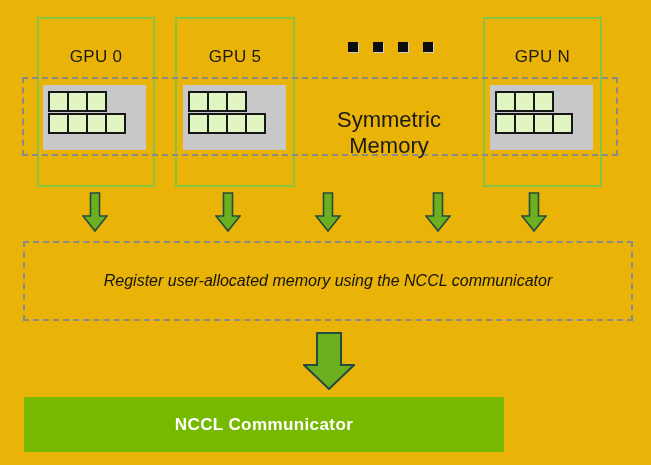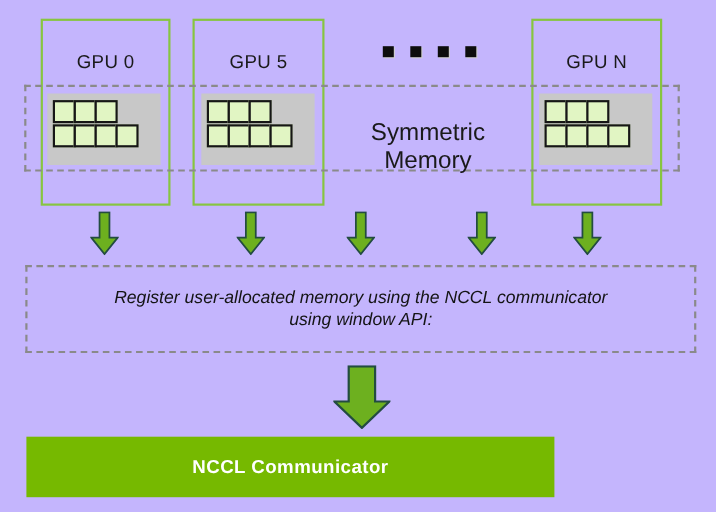--- a/index.html
+++ b/index.html
@@ -1,17 +1,17 @@
 <!DOCTYPE html>
 <html><head>
 <meta charset="utf-8">
 <style>
   html,body{margin:0;padding:0;background:#ffffff;}
   #canvas{
-    position:relative;width:651px;height:465px;background:#c4b5fd;
+    position:relative;width:651px;height:465px;background:#eab308;
     font-family:"Liberation Sans", sans-serif;color:#1a1a1a;overflow:hidden;
   }
   
   .gpu-box{
     position:absolute;top:17px;height:170px;box-sizing:border-box;
     border:2px solid #87c540;background:transparent;z-index:1;
   }
   .gpu-box .gpu-label{
     position:absolute;top:28px;left:0;width:100%;text-align:center;
     font-size:17px;letter-spacing:.3px;color:#1a1a1a;
@@ -140,21 +140,20 @@
     </svg>
   <svg class="small-arrow" style="left:425px" viewBox="0 0 26 40">
       <polygon points="8.5,1 17.5,1 17.5,24 25,24 13,39 1,24 8.5,24" fill="#6db01f" stroke="#234c41" stroke-width="1.6" stroke-linejoin="miter"></polygon>
     </svg>
   <svg class="small-arrow" style="left:521px" viewBox="0 0 26 40">
       <polygon points="8.5,1 17.5,1 17.5,24 25,24 13,39 1,24 8.5,24" fill="#6db01f" stroke="#234c41" stroke-width="1.6" stroke-linejoin="miter"></polygon>
     </svg>
 
   <div class="register-box">
     <div class="line italic">Register user-allocated memory using the NCCL communicator</div>
-    <div class="line italic">using window API:</div>
   </div>
 
   <svg class="big-arrow" viewBox="0 0 52 58">
       <polygon points="14,1 38,1 38,33 51,33 26,57 1,33 14,33" fill="#6db01f" stroke="#234c41" stroke-width="2" stroke-linejoin="miter"></polygon>
     </svg>
 
   <div class="comm-bar">
     <span class="bar-label">NCCL Communicator</span>
   </div>
 

